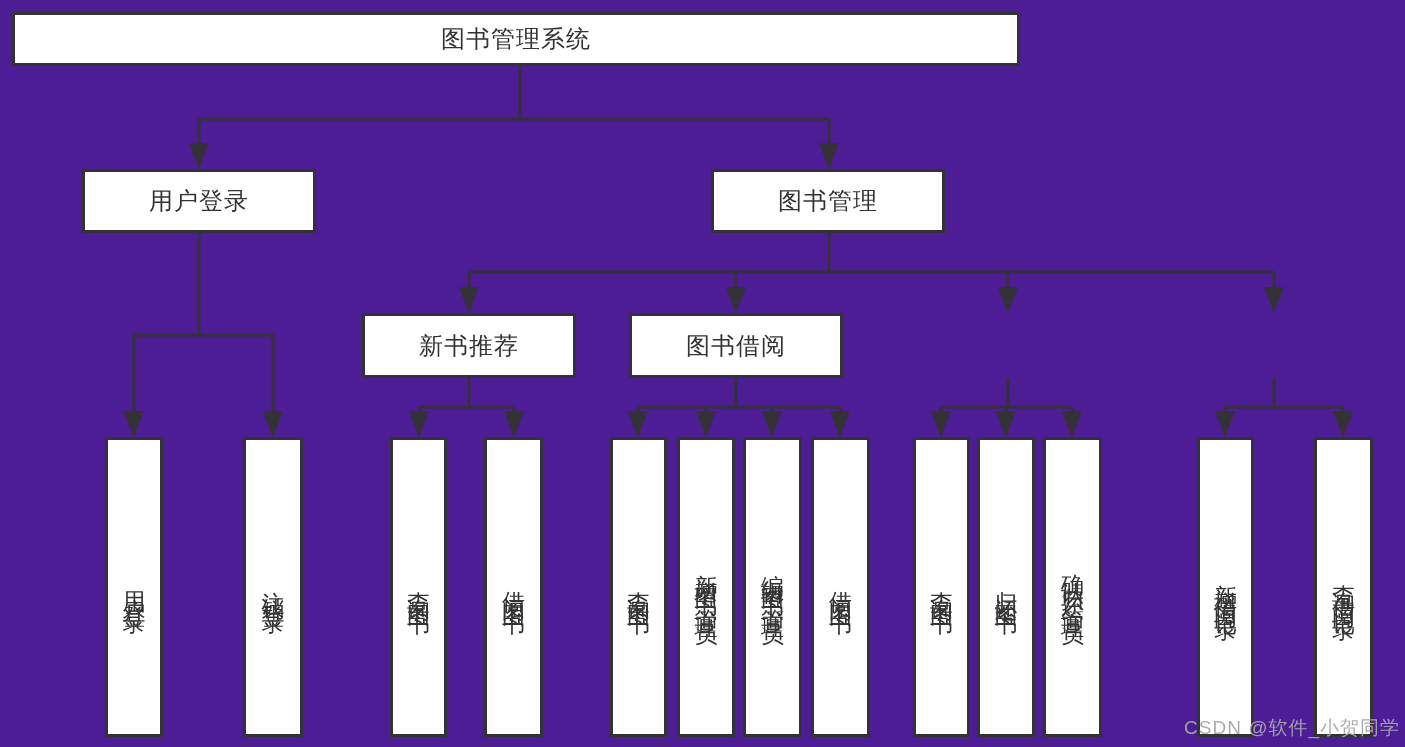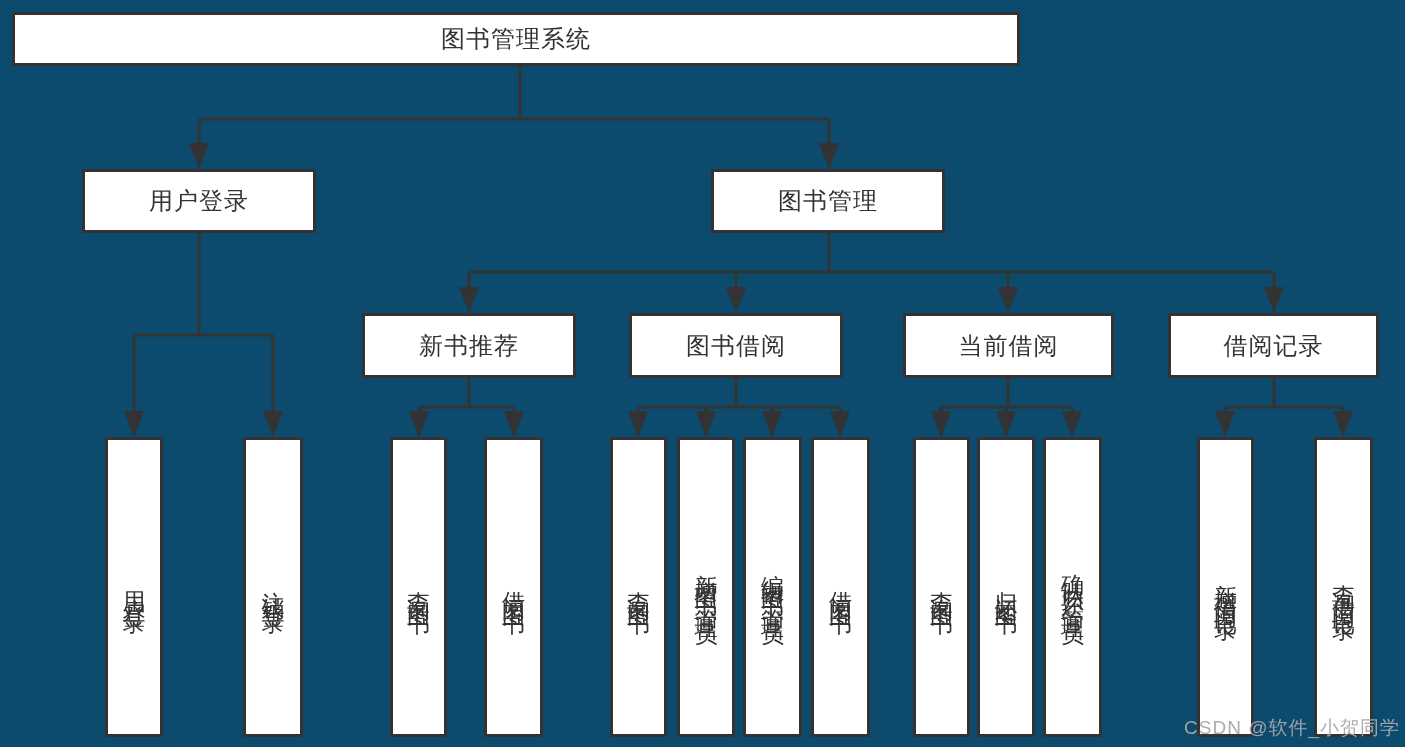--- a/index.html
+++ b/index.html
@@ -1,20 +1,20 @@
 <!DOCTYPE html>
 <html><head>
 <meta charset="utf-8">
 <style>
   html, body { margin: 0; padding: 0; background: #ffffff; }
   #canvas {
     position: relative;
     width: 1405px;
     height: 747px;
-    background: #0c4a6e;
+    background: #4c1d95;
     overflow: hidden;
     font-family: "Liberation Sans", sans-serif;
   }
   #connectors {
     position: absolute;
     left: 0; top: 0;
     width: 1405px; height: 747px;
   }
   .box {
     position: absolute;
@@ -73,22 +73,20 @@
              M1215 411L1235 411L1225 437Z M1333 411L1353 411L1343 437Z"></path>
   </svg>
 
   <div class="box h-box" style="left:12px; top:12px; width:1008px; height:54px;">图书管理系统</div>
 
   <div class="box h-box" style="left:82px; top:169px; width:234px; height:64px;">用户登录</div>
   <div class="box h-box" style="left:711px; top:169px; width:234px; height:64px;font-family:Liberation Mono, monospace;">图书管理</div>
 
   <div class="box h-box" style="left:362px; top:313px; width:214px; height:65px;text-align:right;">新书推荐</div>
   <div class="box h-box" style="left:629px; top:313px; width:214px; height:65px;">图书借阅</div>
-  <div class="box h-box" style="left:903px; top:313px; width:211px; height:65px;">当前借阅</div>
-  <div class="box h-box" style="left:1168px; top:313px; width:211px; height:65px;">借阅记录</div>
 
   <div class="box v-box" style="left:105px; top:437px; width:58px; height:300px;">用户登录</div>
   <div class="box v-box" style="left:243px; top:437px; width:60px; height:300px;">注销登录</div>
 
   <div class="box v-box" style="left:390px; top:437px; width:57px; height:300px;">查询图书</div>
   <div class="box v-box" style="left:484px; top:437px; width:59px; height:300px;">借阅图书</div>
 
   <div class="box v-box" style="left:610px; top:437px; width:57px; height:300px;">查询图书</div>
   <div class="box v-box" style="left:677px; top:437px; width:58px; height:300px;">新增图书（管理员）</div>
   <div class="box v-box" style="left:743px; top:437px; width:59px; height:300px;">编辑图书（管理员）</div>

